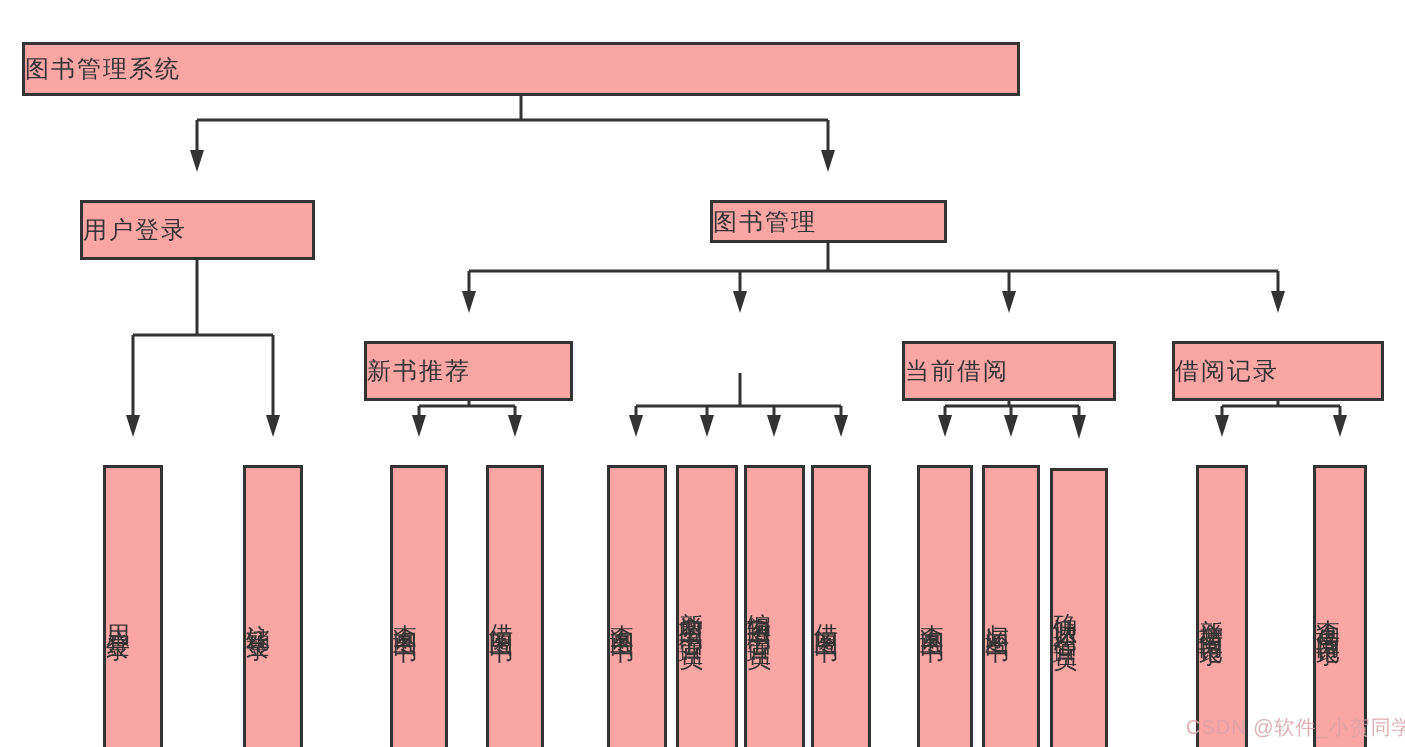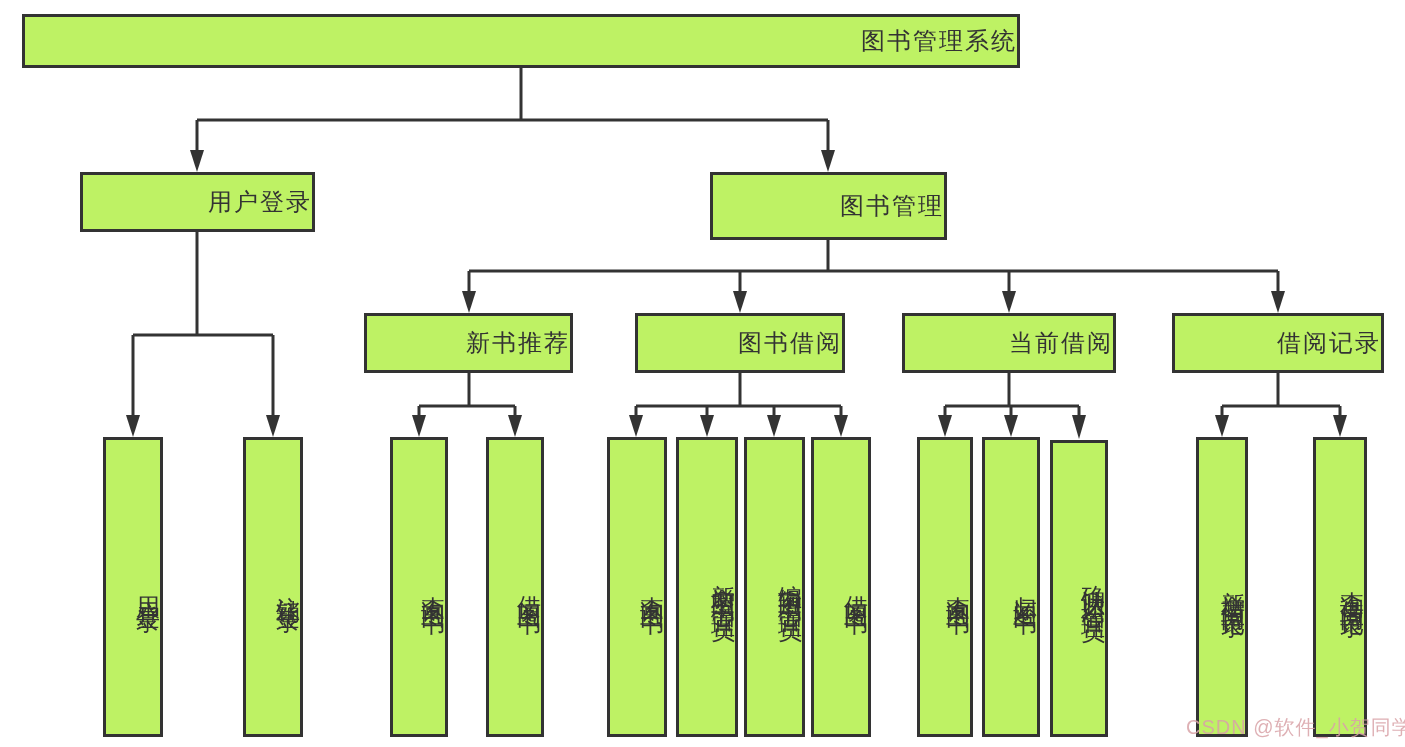--- a/index.html
+++ b/index.html
@@ -19,28 +19,29 @@
     position: absolute;
     left: 0; top: 0;
     width: 1405px; height: 747px;
     z-index: 0;
     pointer-events: none;
   }
   .node {
     position: absolute;
     box-sizing: border-box;
     border: 3px solid #333333;
-    background: #bef264;
+    background: #fca5a5;
     color: #333333;
     display: flex;
     align-items: center;
-    justify-content: flex-end;
+    justify-content: flex-start;
     z-index: 1;
     font-size: 24px;
     letter-spacing: 2px;
+    margin-top: 28px;
   }
   .node.leaf {
     font-size: 24px;
   }
   .vtext {
     writing-mode: vertical-rl;
     letter-spacing: 5px;
     line-height: 1;
     white-space: nowrap;
   }
@@ -134,30 +135,27 @@
     </g>
   </svg>
 
   <div class="node" style="left:22px; top:14px; width:998px; height:54px;">
     <span>图书管理系统</span>
   </div>
 
   <div class="node" style="left:80px; top:172px; width:235px; height:60px;">
     <span>用户登录</span>
   </div>
-  <div class="node" style="left:710px; top:172px; width:237px; height:68px;">
+  <div class="node" style="left:710px; top:172px; width:237px; height:43px;">
     <span>图书管理</span>
   </div>
 
   <div class="node" style="left:364px; top:313px; width:209px; height:60px;">
     <span>新书推荐</span>
   </div>
-  <div class="node" style="left:635px; top:313px; width:210px; height:60px;">
-    <span>图书借阅</span>
-  </div>
   <div class="node" style="left:1172px; top:313px; width:212px; height:60px;">
     <span>借阅记录</span>
   </div>
   <div class="node" style="left:902px; top:313px; width:214px; height:60px;">
     <span>当前借阅</span>
   </div>
 
   <div class="node leaf" style="left:103px; top:437px; width:60px; height:300px;">
     <span class="vtext">用户登录</span>
   </div>

